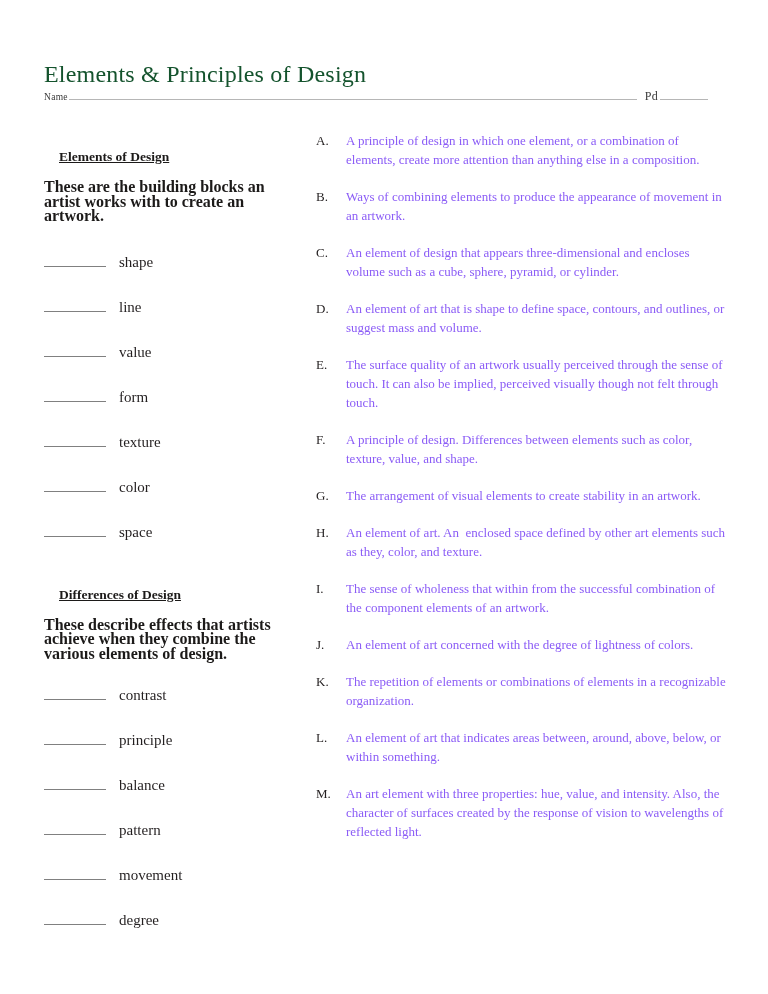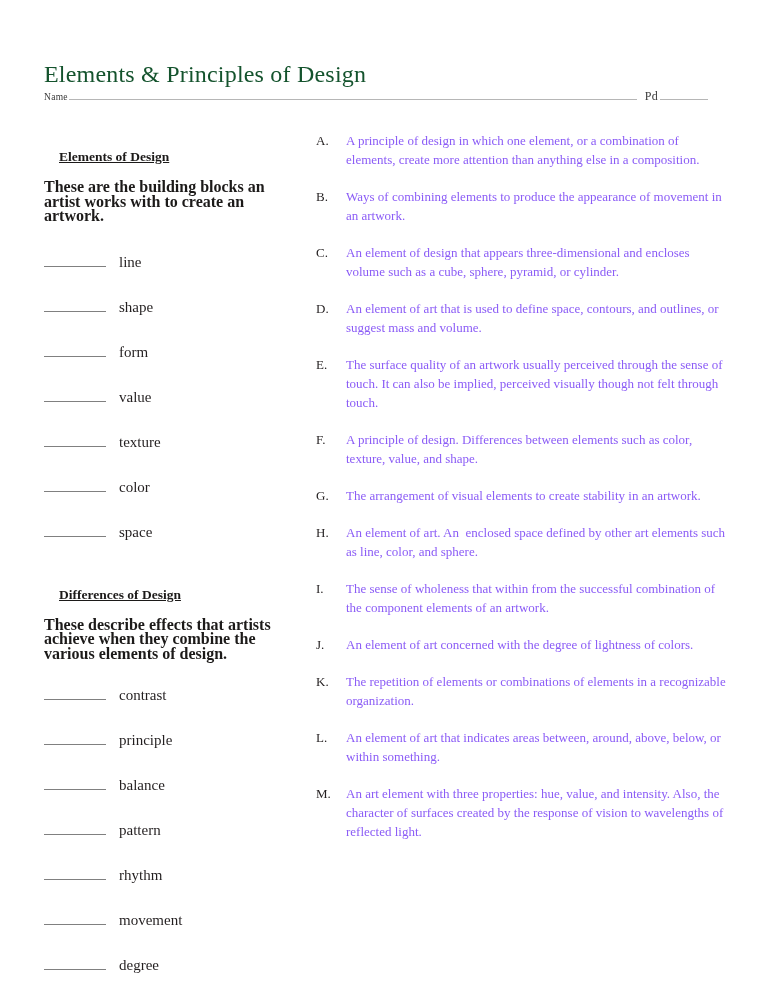--- a/index.html
+++ b/index.html
@@ -170,33 +170,33 @@
   </div>
 
   <div class="left-col">
 
     <div>
       <div class="section-head">Elements of Design</div>
       <div class="section-desc">These are the building blocks an artist works with to create an artwork.</div>
       <ul class="term-list" id="elements-list">
           <li class="term-row">
             <span class="blank"></span>
+            <span class="term">shape</span>
+          </li>
+          <li class="term-row">
+            <span class="blank"></span>
             <span class="term">line</span>
           </li>
           <li class="term-row">
             <span class="blank"></span>
-            <span class="term">shape</span>
+            <span class="term">value</span>
           </li>
           <li class="term-row">
             <span class="blank"></span>
             <span class="term">form</span>
-          </li>
-          <li class="term-row">
-            <span class="blank"></span>
-            <span class="term">value</span>
           </li>
           <li class="term-row">
             <span class="blank"></span>
             <span class="term">texture</span>
           </li>
           <li class="term-row">
             <span class="blank"></span>
             <span class="term">color</span>
           </li>
           <li class="term-row">
@@ -221,24 +221,20 @@
           <li class="term-row">
             <span class="blank"></span>
             <span class="term">balance</span>
           </li>
           <li class="term-row">
             <span class="blank"></span>
             <span class="term">pattern</span>
           </li>
           <li class="term-row">
             <span class="blank"></span>
-            <span class="term">rhythm</span>
-          </li>
-          <li class="term-row">
-            <span class="blank"></span>
             <span class="term">movement</span>
           </li>
           <li class="term-row">
             <span class="blank"></span>
             <span class="term">degree</span>
           </li>
         </ul>
     </div>
 
   </div>
@@ -252,37 +248,37 @@
         <li class="def-item">
           <span class="letter">B.</span>
           <span class="def-text">Ways of combining elements to produce the appearance of movement in an artwork.</span>
         </li>
         <li class="def-item">
           <span class="letter">C.</span>
           <span class="def-text">An element of design that appears three-dimensional and encloses volume such as a cube, sphere, pyramid, or cylinder.</span>
         </li>
         <li class="def-item">
           <span class="letter">D.</span>
-          <span class="def-text">An element of art that is used to define space, contours, and outlines, or suggest mass and volume.</span>
+          <span class="def-text">An element of art that is shape to define space, contours, and outlines, or suggest mass and volume.</span>
         </li>
         <li class="def-item">
           <span class="letter">E.</span>
           <span class="def-text">The surface quality of an artwork usually perceived through the sense of touch. It can also be implied, perceived visually though not felt through touch.</span>
         </li>
         <li class="def-item">
           <span class="letter">F.</span>
           <span class="def-text">A principle of design. Differences between elements such as color, texture, value, and shape.</span>
         </li>
         <li class="def-item">
           <span class="letter">G.</span>
           <span class="def-text">The arrangement of visual elements to create stability in an artwork.</span>
         </li>
         <li class="def-item">
           <span class="letter">H.</span>
-          <span class="def-text">An element of art. An  enclosed space defined by other art elements such as line, color, and sphere.</span>
+          <span class="def-text">An element of art. An  enclosed space defined by other art elements such as they, color, and texture.</span>
         </li>
         <li class="def-item">
           <span class="letter">I.</span>
           <span class="def-text">The sense of wholeness that within from the successful combination of the component elements of an artwork.</span>
         </li>
         <li class="def-item">
           <span class="letter">J.</span>
           <span class="def-text">An element of art concerned with the degree of lightness of colors.</span>
         </li>
         <li class="def-item">

